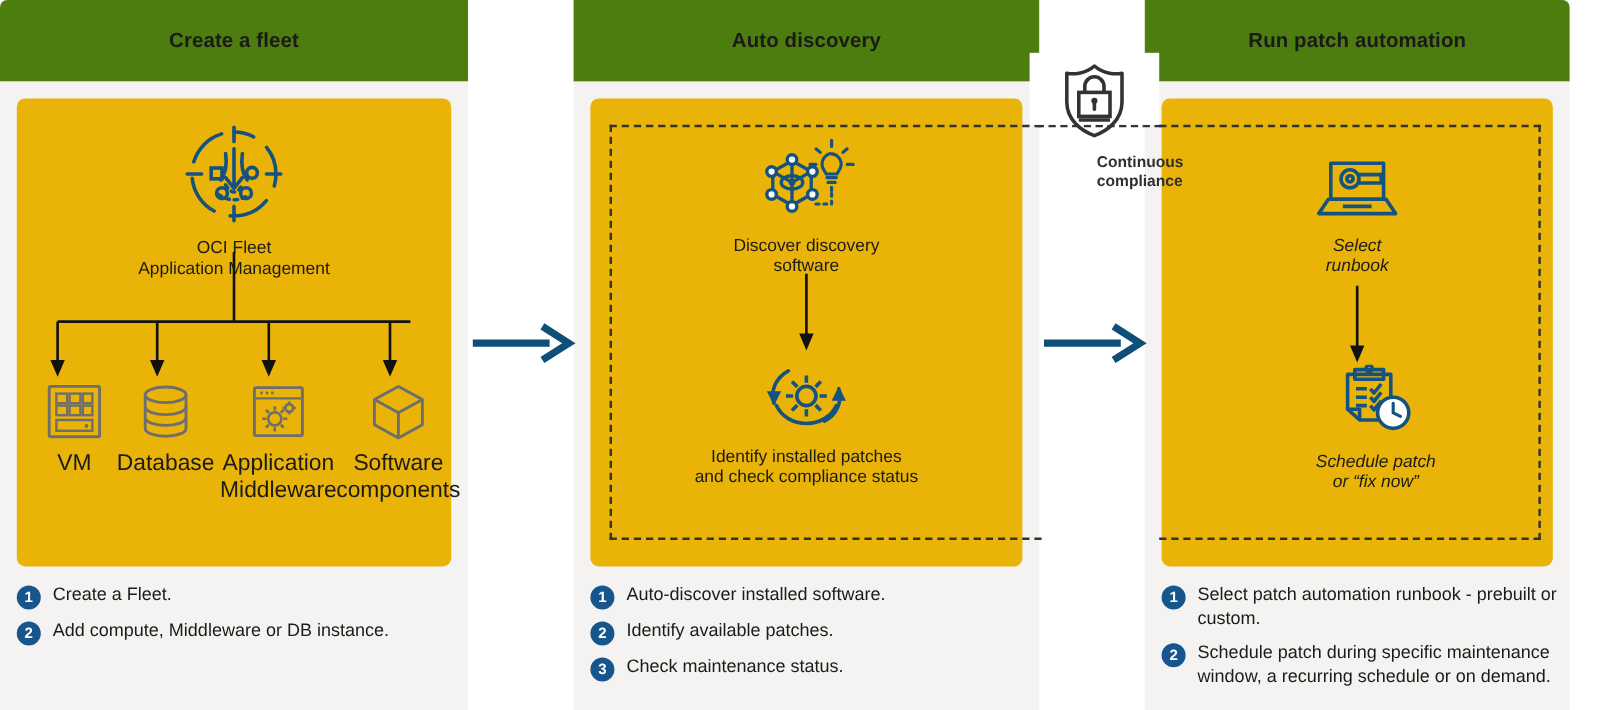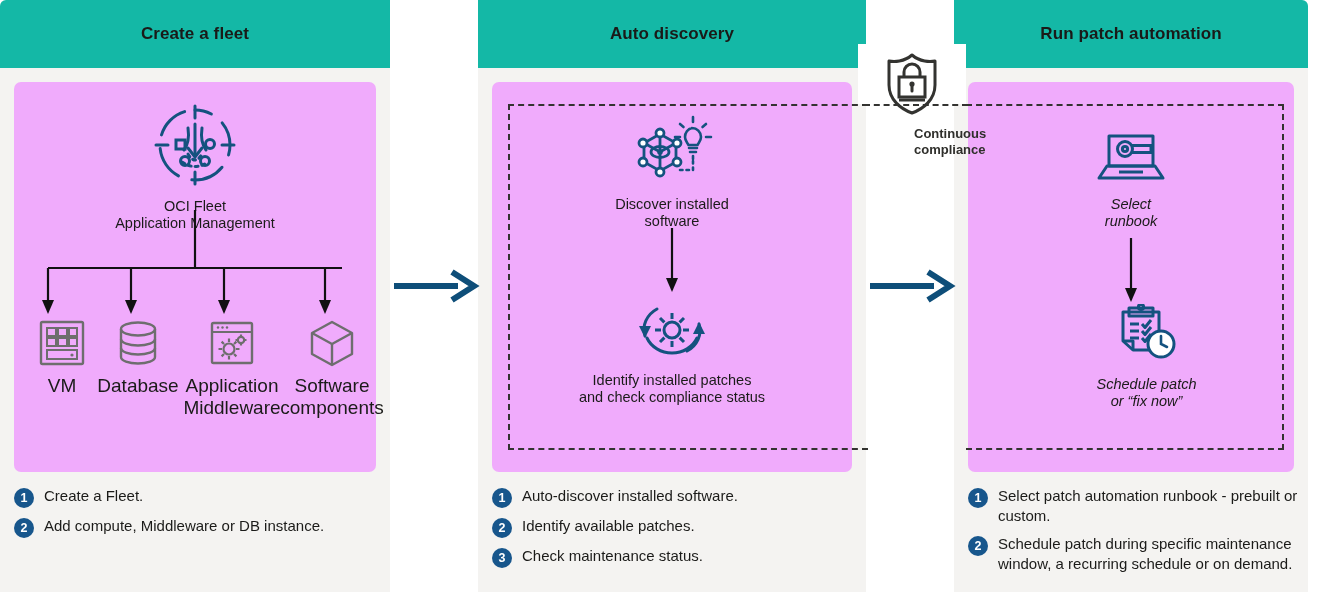--- a/index.html
+++ b/index.html
@@ -12,31 +12,31 @@
   }
   .stage{position:relative;width:1344px;height:592px;}
 
   
   .col{position:absolute;top:0;height:592px;}
   .col-1{left:0;width:390px;}
   .col-2{left:478px;width:388px;}
   .col-3{left:954px;width:354px;}
 
   .col-head{
-    height:68px;background:#14b8a6;
+    height:68px;background:#4d7c0f;
     display:flex;align-items:center;justify-content:center;
     font-weight:bold;font-size:17px;color:#1a1a18;letter-spacing:.1px;
   }
   .col-body{
     position:relative;
     height:524px;background:#f4f3f1;
   }
   .panel{
     position:absolute;left:14px;right:14px;top:14px;
-    background:#f0abfc;border-radius:7px;
+    background:#eab308;border-radius:7px;
   }
   .col-1 .panel{height:390px;}
   .col-2 .panel{height:390px;}
   .col-3 .panel{height:390px;font-style:italic;}
 
   
   .col-1 .col-head{border-top-left-radius:6px;}
   .col-3 .col-head{border-top-right-radius:6px;}
 
   
@@ -289,21 +289,21 @@
               <g stroke="#14527f" stroke-width="2.6" fill="none" stroke-linecap="round">
                 <path d="M62 16 a9 9 0 0 1 9 9 c0 4 -2.5 5.5 -3.5 8 L58.5 33 c-1 -2.5 -3.5 -4 -3.5 -8 a9 9 0 0 1 7 -9"></path>
                 <path d="M59 36 L67 36 M60 40 L66 40"></path>
                 <path d="M63 44 L63 47"></path>
                 <path d="M63 5 L63 10 M50 12 L53.5 15 M76 12 L72.5 15 M45 25 L50 25 M81 25 L76 25"></path>
                 <path d="M63 49 L63 58 L55 58 L50 58" stroke-dasharray="2.5 4"></path>
               </g>
             </svg>
           </span>
           <div class="lbl">
-            <span>Discover installed</span>
+            <span>Discover discovery</span>
             <span>software</span>
           </div>
         </div>
 
         <svg class="vconn" id="vconn-2" width="20" height="66">
           <path d="M10 0 L10 52" stroke="#111111" stroke-width="2.2" fill="none"></path>
           <path d="M10 64 L4 50 L16 50 Z" fill="#111111"></path>
         </svg>
 
         <div class="node" id="node-identify">

